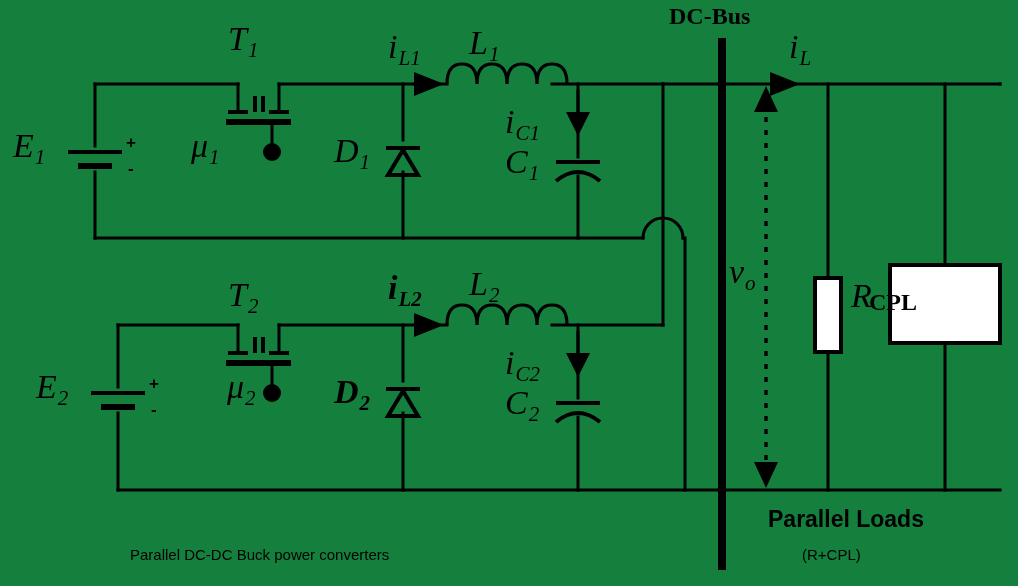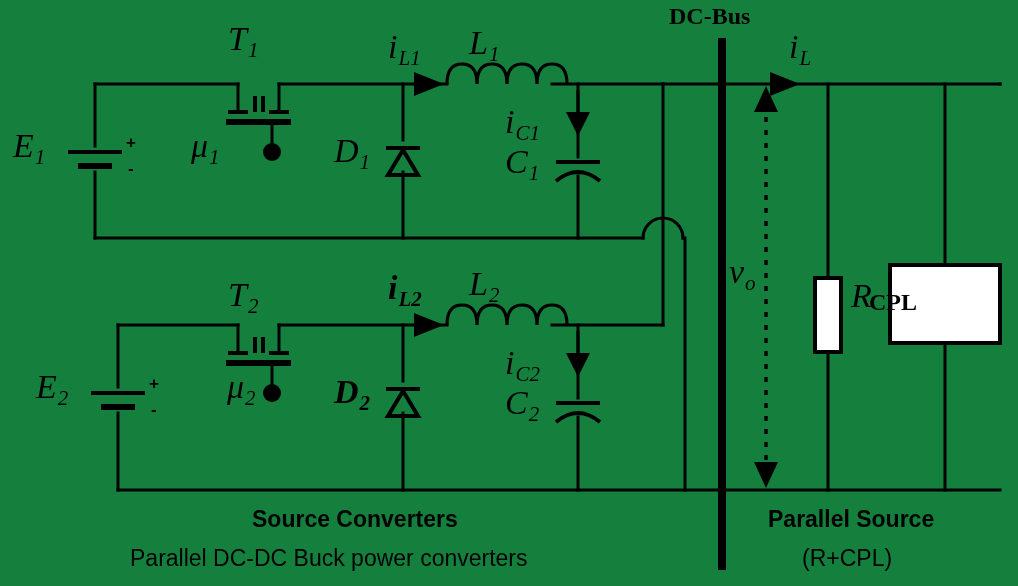--- a/index.html
+++ b/index.html
@@ -103,21 +103,21 @@
     font-style: normal;
   }
   .cap-bold {
     font-family: "Liberation Sans", sans-serif;
     font-weight: bold;
     font-size: 23px;
   }
   .cap-reg {
     font-family: "Liberation Sans", sans-serif;
     font-weight: normal;
-    font-size: 23px;
+    font-size: 15px;
   }
   .pm {
     font-family: "Liberation Sans", sans-serif;
     font-weight: bold;
     font-size: 17px;
     line-height: 1;
   }
 </style>
 </head>
 <body>
@@ -287,18 +287,17 @@
   <div class="lbl math-lg" style="left:505px; top:386px;"><span>C</span><span class="sub">2</span></div>
 
   <div class="lbl math-lg" style="left:789px; top:30px;"><span>i</span><span class="sub">L</span></div>
 
   <div class="lbl math-lg" style="left:729px; top:255px;text-align:center;"><span>v</span><span class="sub">o</span></div>
 
   <div class="lbl math-lg" style="left:851px; top:279px;">R</div>
 
   <div class="lbl bold-serif" style="left:869px; top:290px;">CPL</div>
 
-  <div class="lbl cap-bold" style="left:252px; top:508px;">Source Converters</div>
   <div class="lbl cap-reg" style="left:130px; top:547px;">Parallel DC-DC Buck power converters</div>
-  <div class="lbl cap-bold" style="left:768px; top:508px;">Parallel Source</div>
+  <div class="lbl cap-bold" style="left:768px; top:508px;">Parallel Loads</div>
   <div class="lbl cap-reg" style="left:802px; top:547px;text-align:right;">(R+CPL)</div>
 
 </div>
 
 </body></html>

